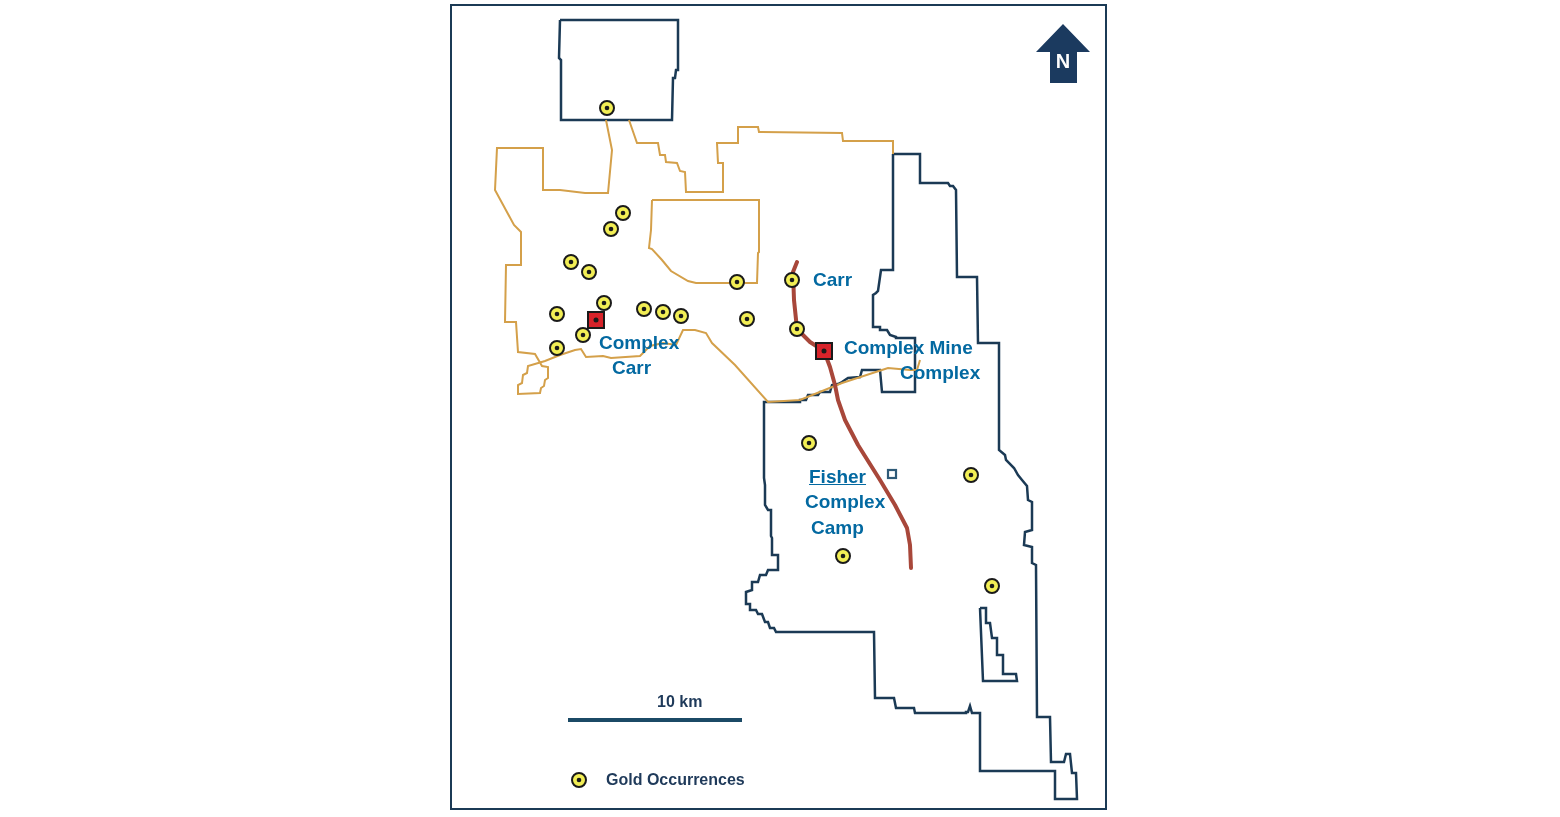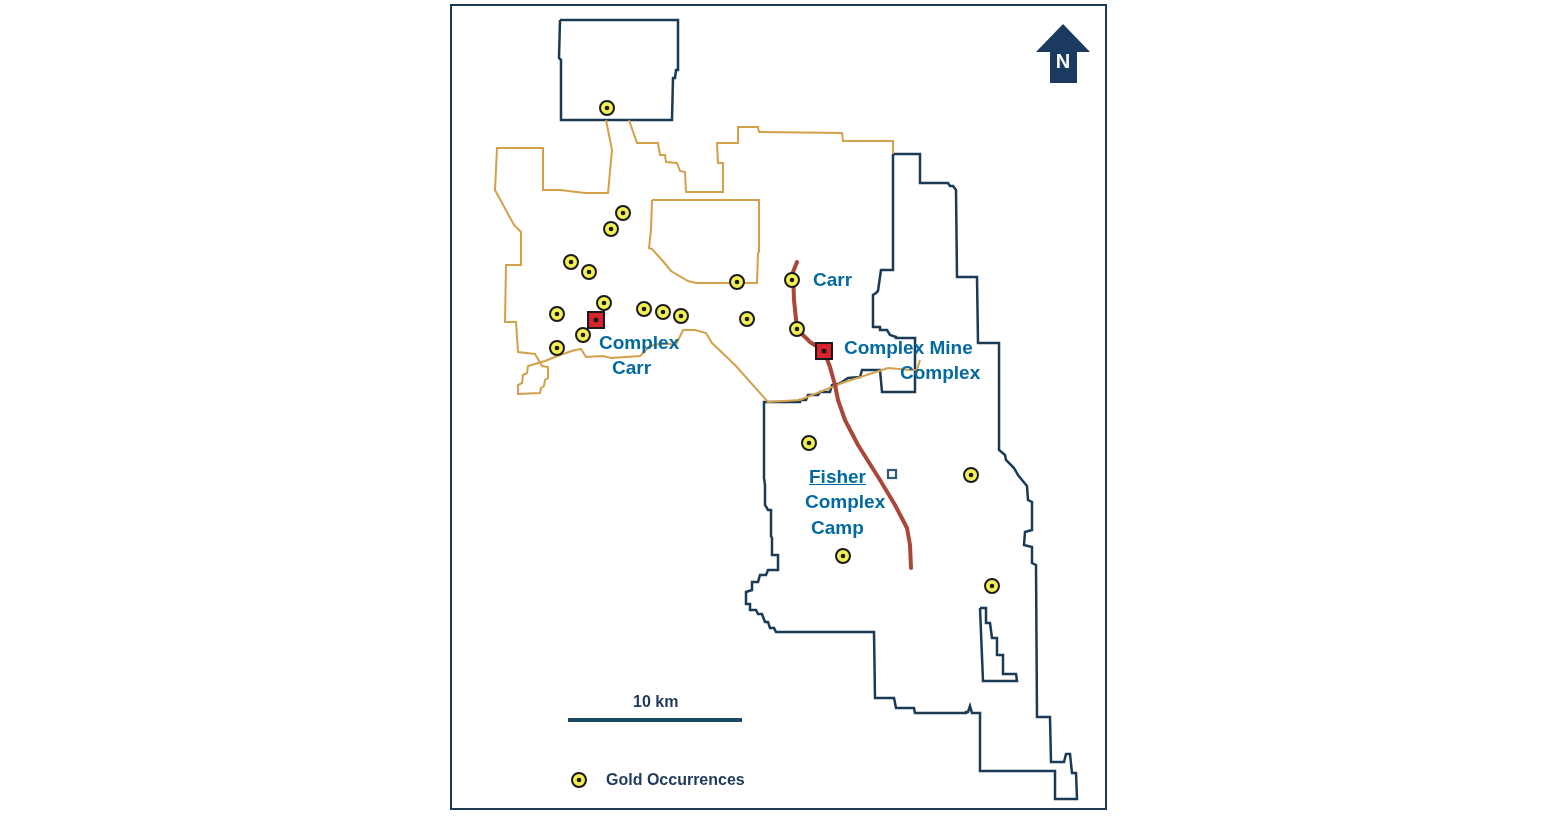--- a/index.html
+++ b/index.html
@@ -145,14 +145,14 @@
 <div class="lbl" style="left:844px; top:335px; text-align:left;">Complex Mine</div>
 <div class="lbl" style="left:900px; top:360px; text-align:center;">Complex</div>
 
 <div class="lbl" style="left:599px; top:330px; text-align:left;">Complex</div>
 <div class="lbl" style="left:612px; top:355px; text-align:left;">Carr</div>
 
 <div class="lbl" style="left:809px; top:464px; text-align:left;text-decoration:underline;">Fisher</div>
 <div class="lbl" style="left:805px; top:489px; text-align:left;">Complex</div>
 <div class="lbl" style="left:811px; top:515px; text-align:left;">Camp</div>
 
-<div class="lbl-small" style="left:633px; top:693px;">10 km</div>
+<div class="lbl-small" style="left:657px; top:693px;">10 km</div>
 <div class="lbl-small" style="left:606px; top:771px;">Gold Occurrences</div>
 
 </body></html>

